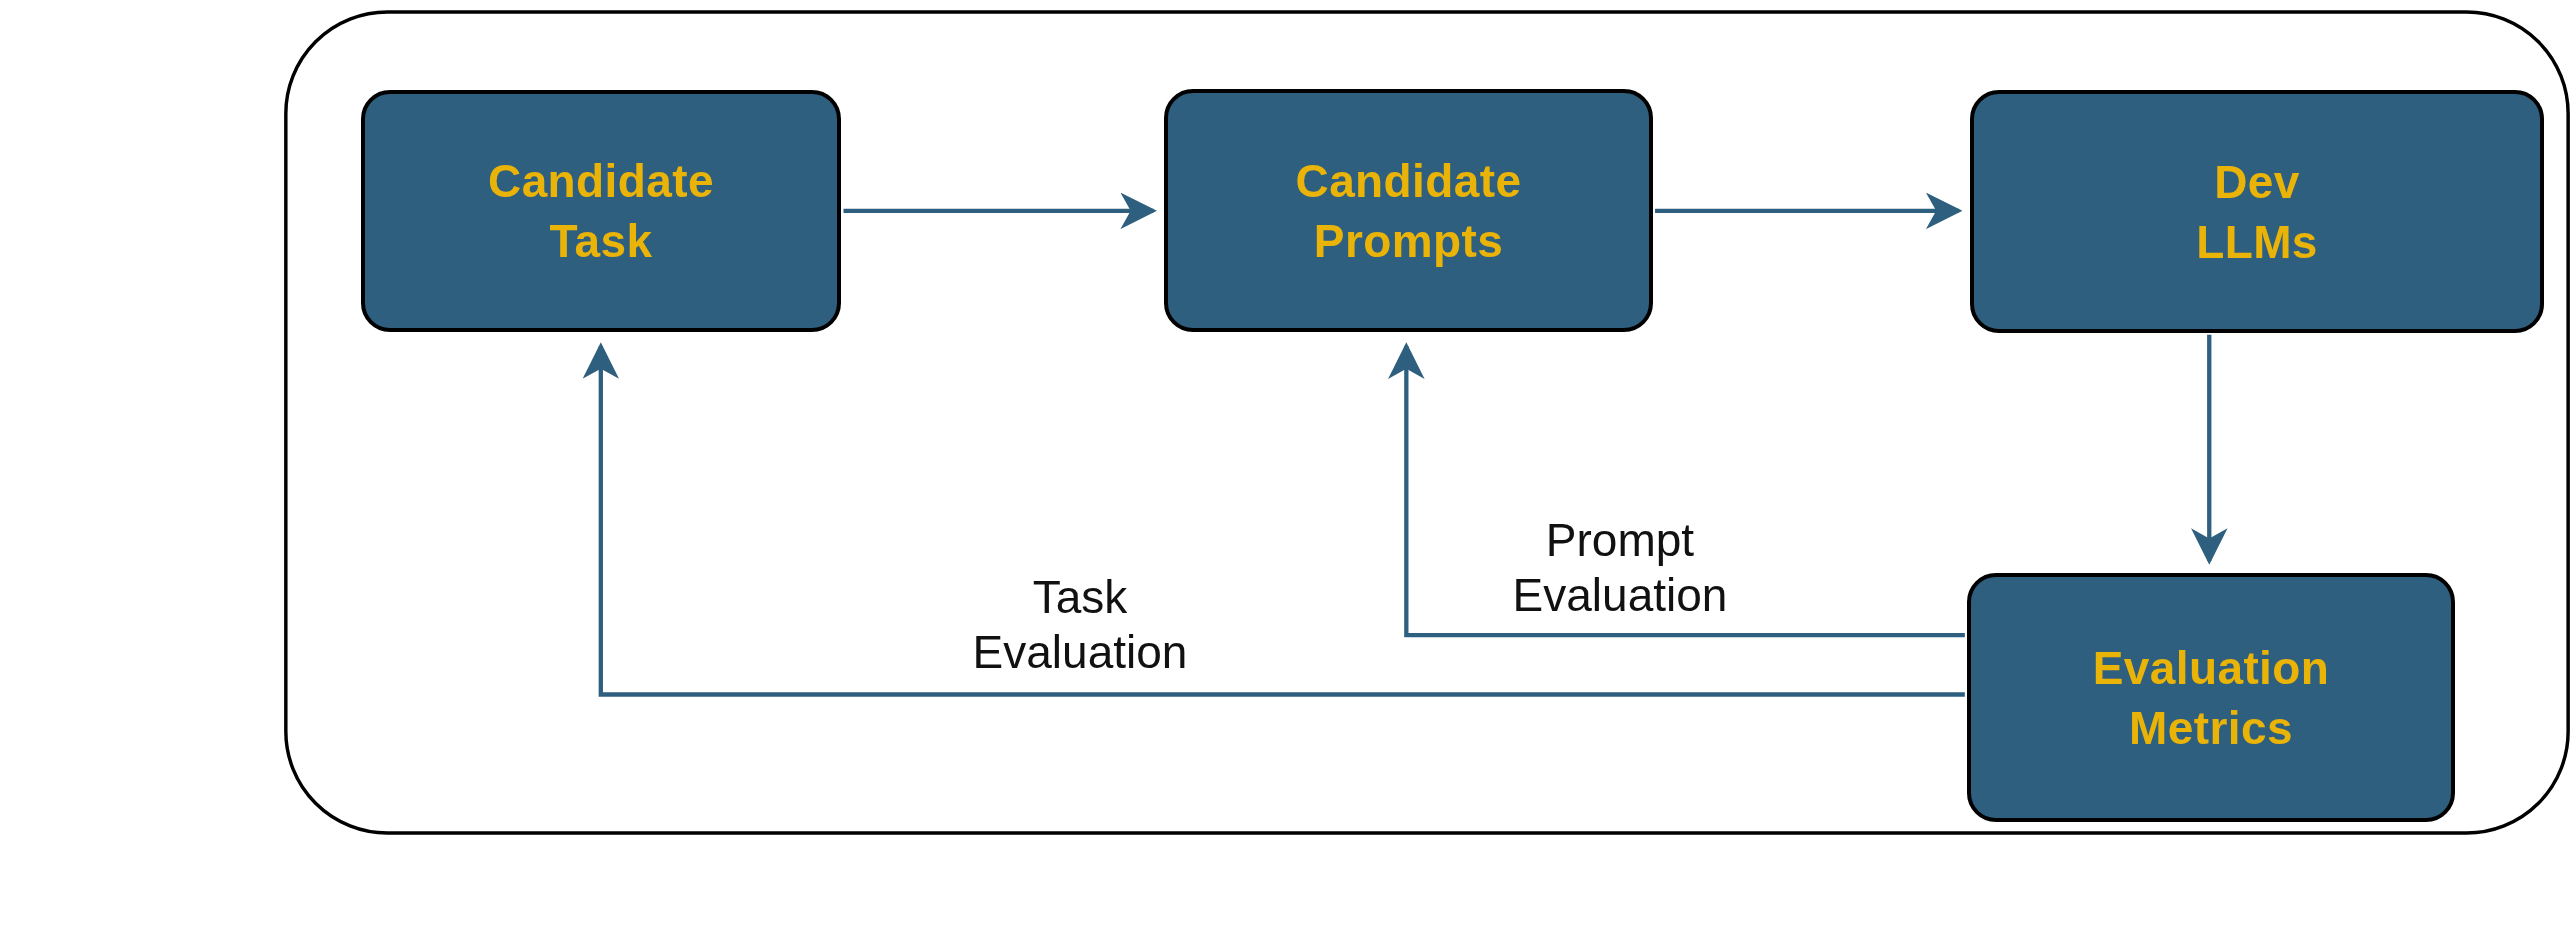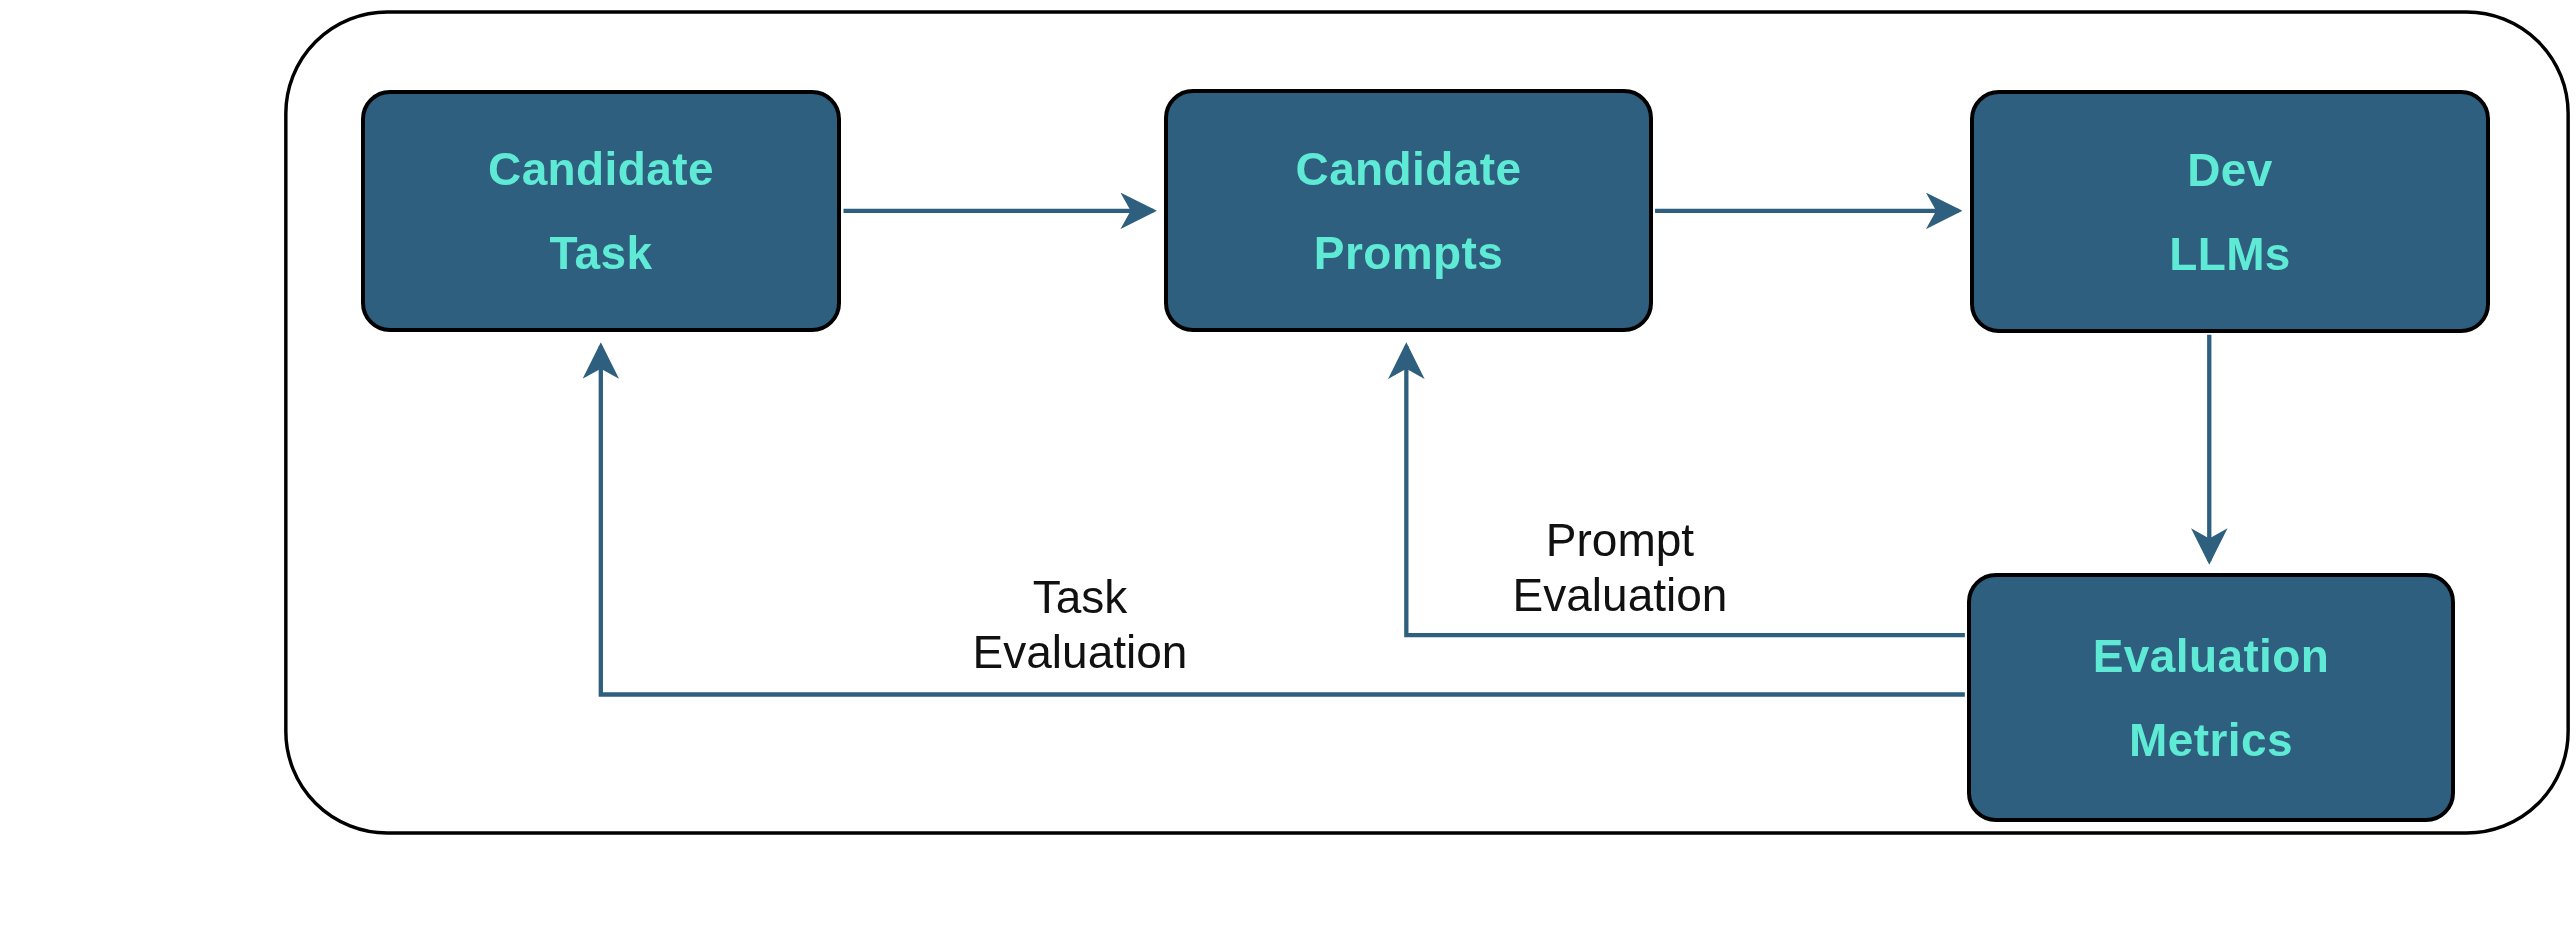--- a/index.html
+++ b/index.html
@@ -24,30 +24,30 @@
   }
   .node {
     position: absolute;
     box-sizing: border-box;
     border: 4.3px solid #000000;
     border-radius: 29px;
     display: flex;
     align-items: center;
     justify-content: center;
     text-align: center;
-    color: #5eead4;
+    color: #eab308;
     font-weight: bold;
     font-size: 46px;
-    line-height: 84px;
+    line-height: 60px;
     white-space: pre-line;
     letter-spacing: 0.4px;
   }
   .node-candidate-task     { left: 361px;  top: 90px; width: 480px; height: 242px; }
   .node-candidate-prompts  { left: 1164px; top: 89px; width: 489px; height: 243px; }
-  .node-dev-llms           { left: 1970px; top: 90px; width: 520px; height: 243px; }
+  .node-dev-llms           { left: 1970px; top: 90px; width: 574px; height: 243px; }
   .node-evaluation-metrics { left: 1967px; top: 573px; width: 488px; height: 249px; }
   .edge-label {
     position: absolute;
     width: 430px;
     text-align: center;
     color: #111111;
     font-size: 46px;
     line-height: 55px;
     white-space: pre-line;
   }

